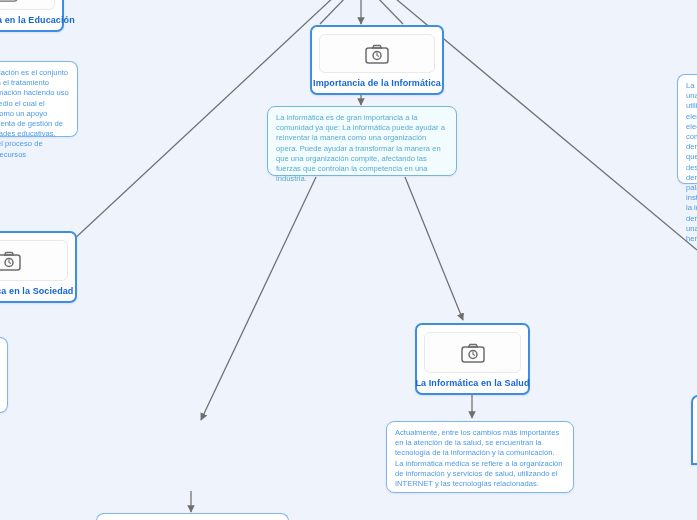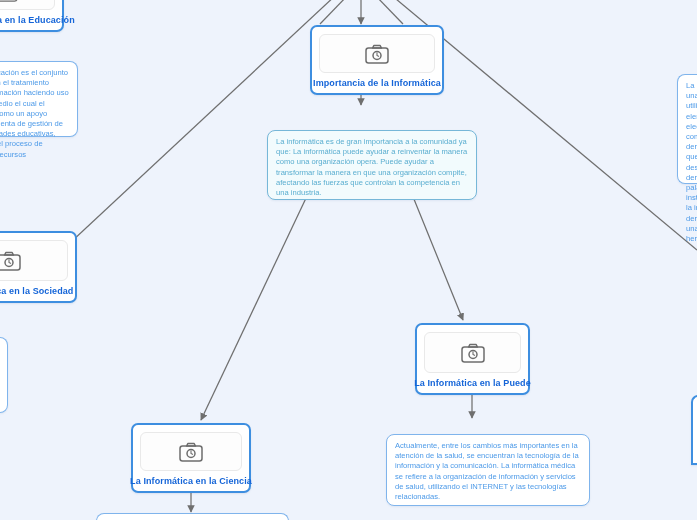--- a/index.html
+++ b/index.html
@@ -149,21 +149,21 @@
       <svg class="cam" width="24" height="20" viewBox="0 0 24 20">
         <rect x="1" y="4" width="22" height="15" rx="2.5" ry="2.5" fill="none" stroke="#6d6d6d" stroke-width="1.5"></rect>
         <path d="M7.5 4 L9 1.4 L15 1.4 L16.5 4 Z" fill="none" stroke="#6d6d6d" stroke-width="1.5" stroke-linejoin="round"></path>
         <circle cx="12" cy="11.5" r="4" fill="none" stroke="#6d6d6d" stroke-width="1.5"></circle>
         <path d="M12 8.6 L12 11.5 L14 12.6" fill="none" stroke="#6d6d6d" stroke-width="1.1"></path>
       </svg>
     </div>
     <div class="caption">Importancia de la Informática</div>
   </div>
 
-  <div class="note cyan" style="left:267px; top:106px; width:210px; height:70px;margin-top:24px;">
+  <div class="note cyan" style="left:267px; top:106px; width:190px; height:70px;">
     <p>La informática es de gran importancia a la comunidad ya que: La informática puede ayudar a reinventar la manera como una organización opera. Puede ayudar a transformar la manera en que una organización compite, afectando las fuerzas que controlan la competencia en una industria.</p>
   </div>
 
   <div class="note clip-right" style="left:677px; top:74px; width:110px; height:110px;">
     <p>La informática jurídica es una ciencia que estudia la utilización de aparatos o elementos físicos electrónicos, como la computadora, en el derecho; es decir, la ayuda que este uso presta al desarrollo y aplicación del derecho. En otras palabras, es ver el aspecto instrumental dado a raíz de la informática en el derecho, que constituye una de las más modernas herramientas.</p>
   </div>
 
   <div class="node clip-left" style="left:-58px; top:231px; width:135px; height:72px;">
     <div class="thumb">
       <svg class="cam" width="24" height="20" viewBox="0 0 24 20">
@@ -182,38 +182,27 @@
 
   <div class="node" style="left:415px; top:323px; width:115px; height:72px;">
     <div class="thumb">
       <svg class="cam" width="24" height="20" viewBox="0 0 24 20">
         <rect x="1" y="4" width="22" height="15" rx="2.5" ry="2.5" fill="none" stroke="#6d6d6d" stroke-width="1.5"></rect>
         <path d="M7.5 4 L9 1.4 L15 1.4 L16.5 4 Z" fill="none" stroke="#6d6d6d" stroke-width="1.5" stroke-linejoin="round"></path>
         <circle cx="12" cy="11.5" r="4" fill="none" stroke="#6d6d6d" stroke-width="1.5"></circle>
         <path d="M12 8.6 L12 11.5 L14 12.6" fill="none" stroke="#6d6d6d" stroke-width="1.1"></path>
       </svg>
     </div>
-    <div class="caption">La Informática en la Puede</div>
-  </div>
-
-  <div class="note" style="left:386px; top:434px; width:204px; height:72px;">
+    <div class="caption">La Informática en la Salud</div>
+  </div>
+
+  <div class="note" style="left:386px; top:421px; width:188px; height:72px;">
     <p>Actualmente, entre los cambios más importantes en la atención de la salud, se encuentran la tecnología de la información y la comunicación. La informática médica se refiere a la organización de información y servicios de salud, utilizando el INTERNET y las tecnologías relacionadas.</p>
   </div>
 
-  <div class="node" style="left:131px; top:423px; width:120px; height:70px;">
-    <div class="thumb">
-      <svg class="cam" width="24" height="20" viewBox="0 0 24 20">
-        <rect x="1" y="4" width="22" height="15" rx="2.5" ry="2.5" fill="none" stroke="#6d6d6d" stroke-width="1.5"></rect>
-        <path d="M7.5 4 L9 1.4 L15 1.4 L16.5 4 Z" fill="none" stroke="#6d6d6d" stroke-width="1.5" stroke-linejoin="round"></path>
-        <circle cx="12" cy="11.5" r="4" fill="none" stroke="#6d6d6d" stroke-width="1.5"></circle>
-        <path d="M12 8.6 L12 11.5 L14 12.6" fill="none" stroke="#6d6d6d" stroke-width="1.1"></path>
-      </svg>
-    </div>
-    <div class="caption">La Informática en la Ciencia</div>
-  </div>
 
   <div class="note clip-bottom" style="left:96px; top:513px; width:193px; height:40px;">
     <p></p>
   </div>
 
   <div class="node clip-right clip-bottom" style="left:691px; top:395px; width:60px; height:70px; border-bottom:2px solid #3d8ee0;">
     
   </div>
 
 </div>

